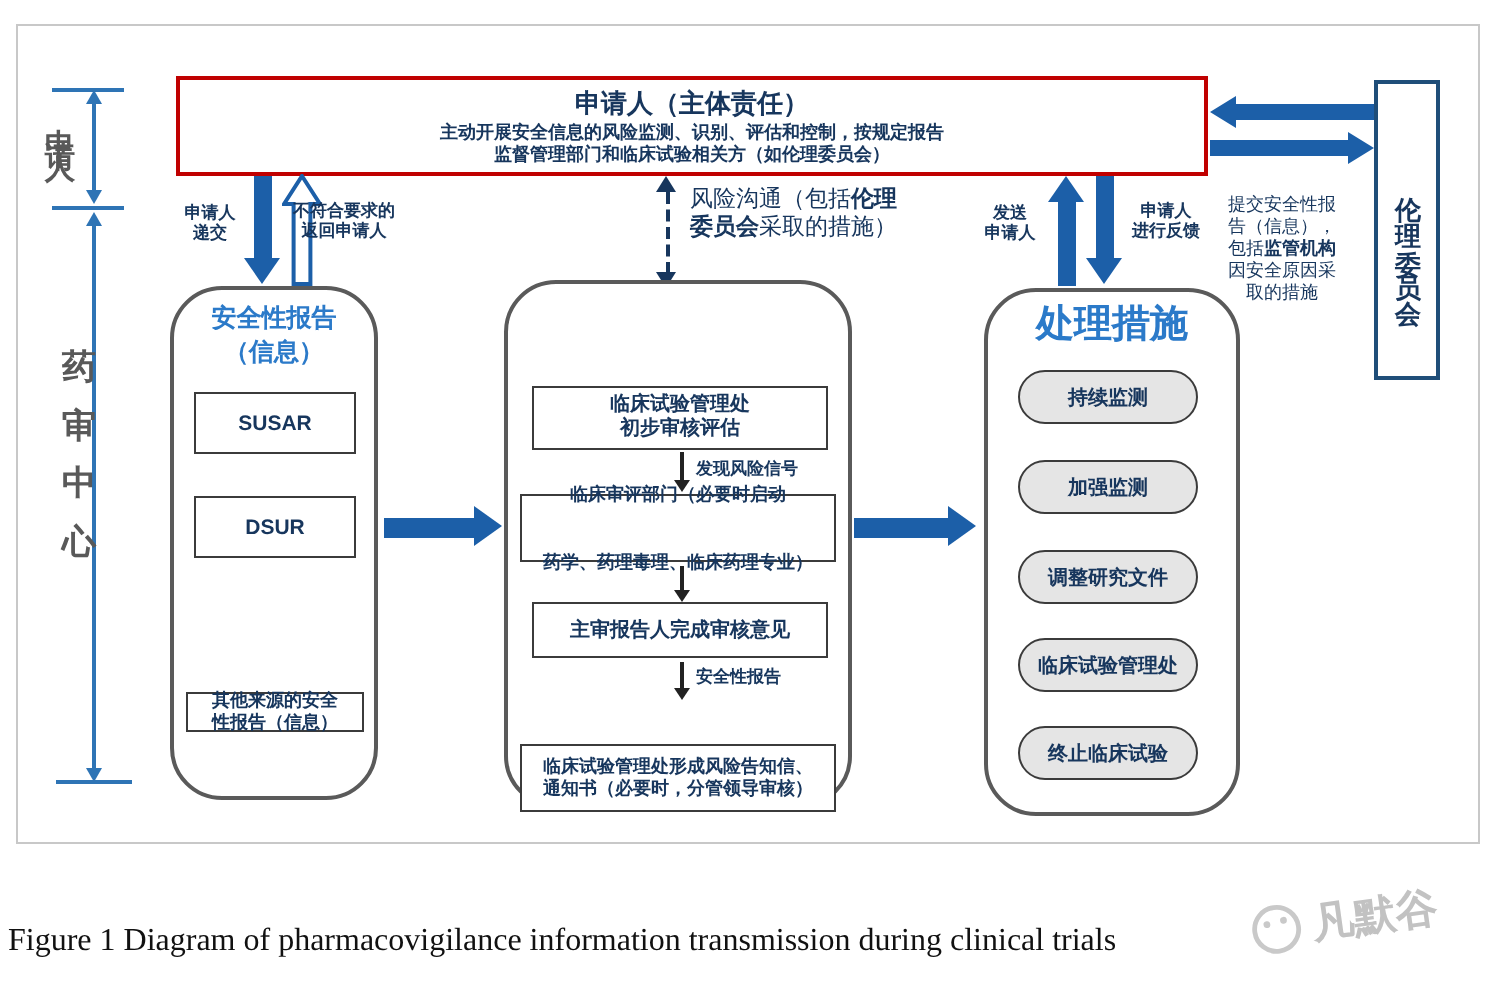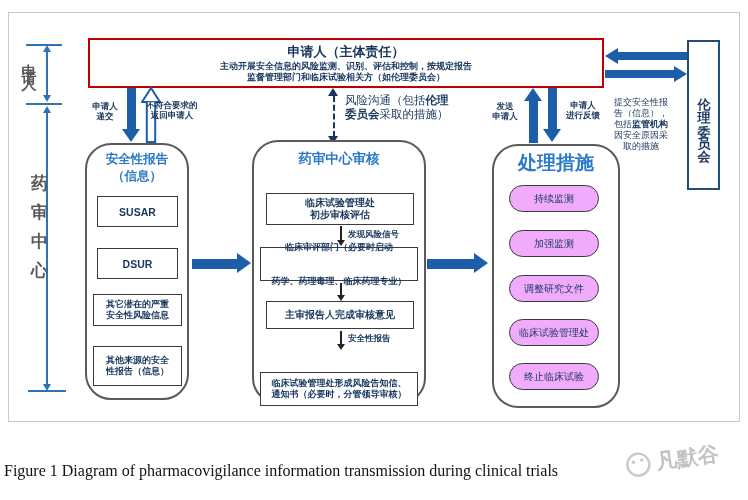--- a/index.html
+++ b/index.html
@@ -25,22 +25,22 @@
   .redbox .s{font-size:9px;line-height:11px;color:var(--navy);font-weight:bold;}
   .ethics{left:687px;top:40px;width:33px;height:150px;border:2px solid #1f4e79;background:#fff;
           box-sizing:border-box;display:flex;align-items:center;justify-content:center;}
   .ethics span{writing-mode:vertical-rl;text-orientation:upright;font-size:13px;font-weight:bold;
           color:var(--navy);letter-spacing:13px;margin-top:10px;}
   .col{border:2px solid var(--gray);border-radius:26px;background:#fff;box-sizing:border-box;}
   .col-title{font-weight:bold;color:var(--hblue);text-align:center;line-height:17px;}
   .ibox{border:1.5px solid #3b3b3b;background:#fff;box-sizing:border-box;display:flex;
         flex-direction:column;align-items:center;justify-content:center;text-align:center;
         color:var(--navy);font-weight:bold;}
-  .pill{border:1.5px solid #3b3b3b;border-radius:14px;background:#f0abfc;box-sizing:border-box;
-        display:flex;align-items:center;justify-content:center;font-size:10px;font-weight:normal;
+  .pill{border:1.5px solid #3b3b3b;border-radius:14px;background:#e5e5e5;box-sizing:border-box;
+        display:flex;align-items:center;justify-content:center;font-size:10px;font-weight:bold;
         color:var(--navy);}
 
   
   .shaft{background:var(--arrow);}
   .lbl{color:var(--navy);font-size:8.5px;line-height:10px;text-align:center;}
   .conn{width:1.5px;background:#222;}
   .conn-head{border-left:4px solid transparent;border-right:4px solid transparent;border-top:6px solid #222;}
   .small-lbl{color:var(--navy);font-size:8.5px;font-weight:bold;white-space:nowrap;}
   .dash{width:0;border-left:2px dashed var(--navy);}
   .risk-lbl{font-size:11.5px;line-height:14px;color:var(--navy);white-space:nowrap;}
@@ -130,34 +130,29 @@
   <div class="abs col-title" style="left:85px;top:151px;width:104px;font-size:12.5px;">
     <div>安全性报告</div>
     <div>（信息）</div>
   </div>
   <div class="abs ibox" style="left:97px;top:196px;width:81px;height:31px;font-size:10.5px;">
     <div>SUSAR</div>
   </div>
   <div class="abs ibox" style="left:97px;top:248px;width:81px;height:31px;font-size:10.5px;">
     <div>DSUR</div>
   </div>
-  <div class="abs ibox" style="left:93px;top:294px;width:89px;height:32px;font-size:9px;line-height:11px;">
-    <div>其它潜在的严重</div>
-    <div>安全性风险信息</div>
-  </div>
-  <div class="abs ibox" style="left:93px;top:346px;width:89px;height:40px;font-size:9px;line-height:11px;">
+  <div class="abs ibox" style="left:93px;top:346px;width:89px;height:20px;font-size:9px;line-height:11px;">
     <div>其他来源的安全</div>
     <div>性报告（信息）</div>
   </div>
 
   <div class="abs shaft" style="left:192px;top:259px;width:46px;height:10px;"></div>
   <div class="abs tri" style="left:237px;top:253px;border-top:10.5px solid transparent;border-bottom:10.5px solid transparent;border-left:14px solid var(--arrow);"></div>
 
   <div class="abs col" style="left:252px;top:140px;width:174px;height:264px;"></div>
-  <div class="abs col-title" style="left:252px;top:150px;width:174px;font-size:13.5px;">药审中心审核</div>
   <div class="abs ibox" style="left:266px;top:193px;width:148px;height:32px;font-size:10px;line-height:12px;">
     <div>临床试验管理处</div>
     <div>初步审核评估</div>
   </div>
   <div class="abs conn" style="left:340px;top:226px;height:15px;"></div>
   <div class="abs conn-head" style="left:336.5px;top:240px;"></div>
   <div class="abs small-lbl" style="left:348px;top:229px;">发现风险信号</div>
   <div class="abs ibox" style="left:260px;top:247px;width:158px;height:34px;font-size:9px;line-height:11px;gap:23px;">
     <div>临床审评部门（必要时启动</div>
     <div>药学、药理毒理、临床药理专业）</div>

